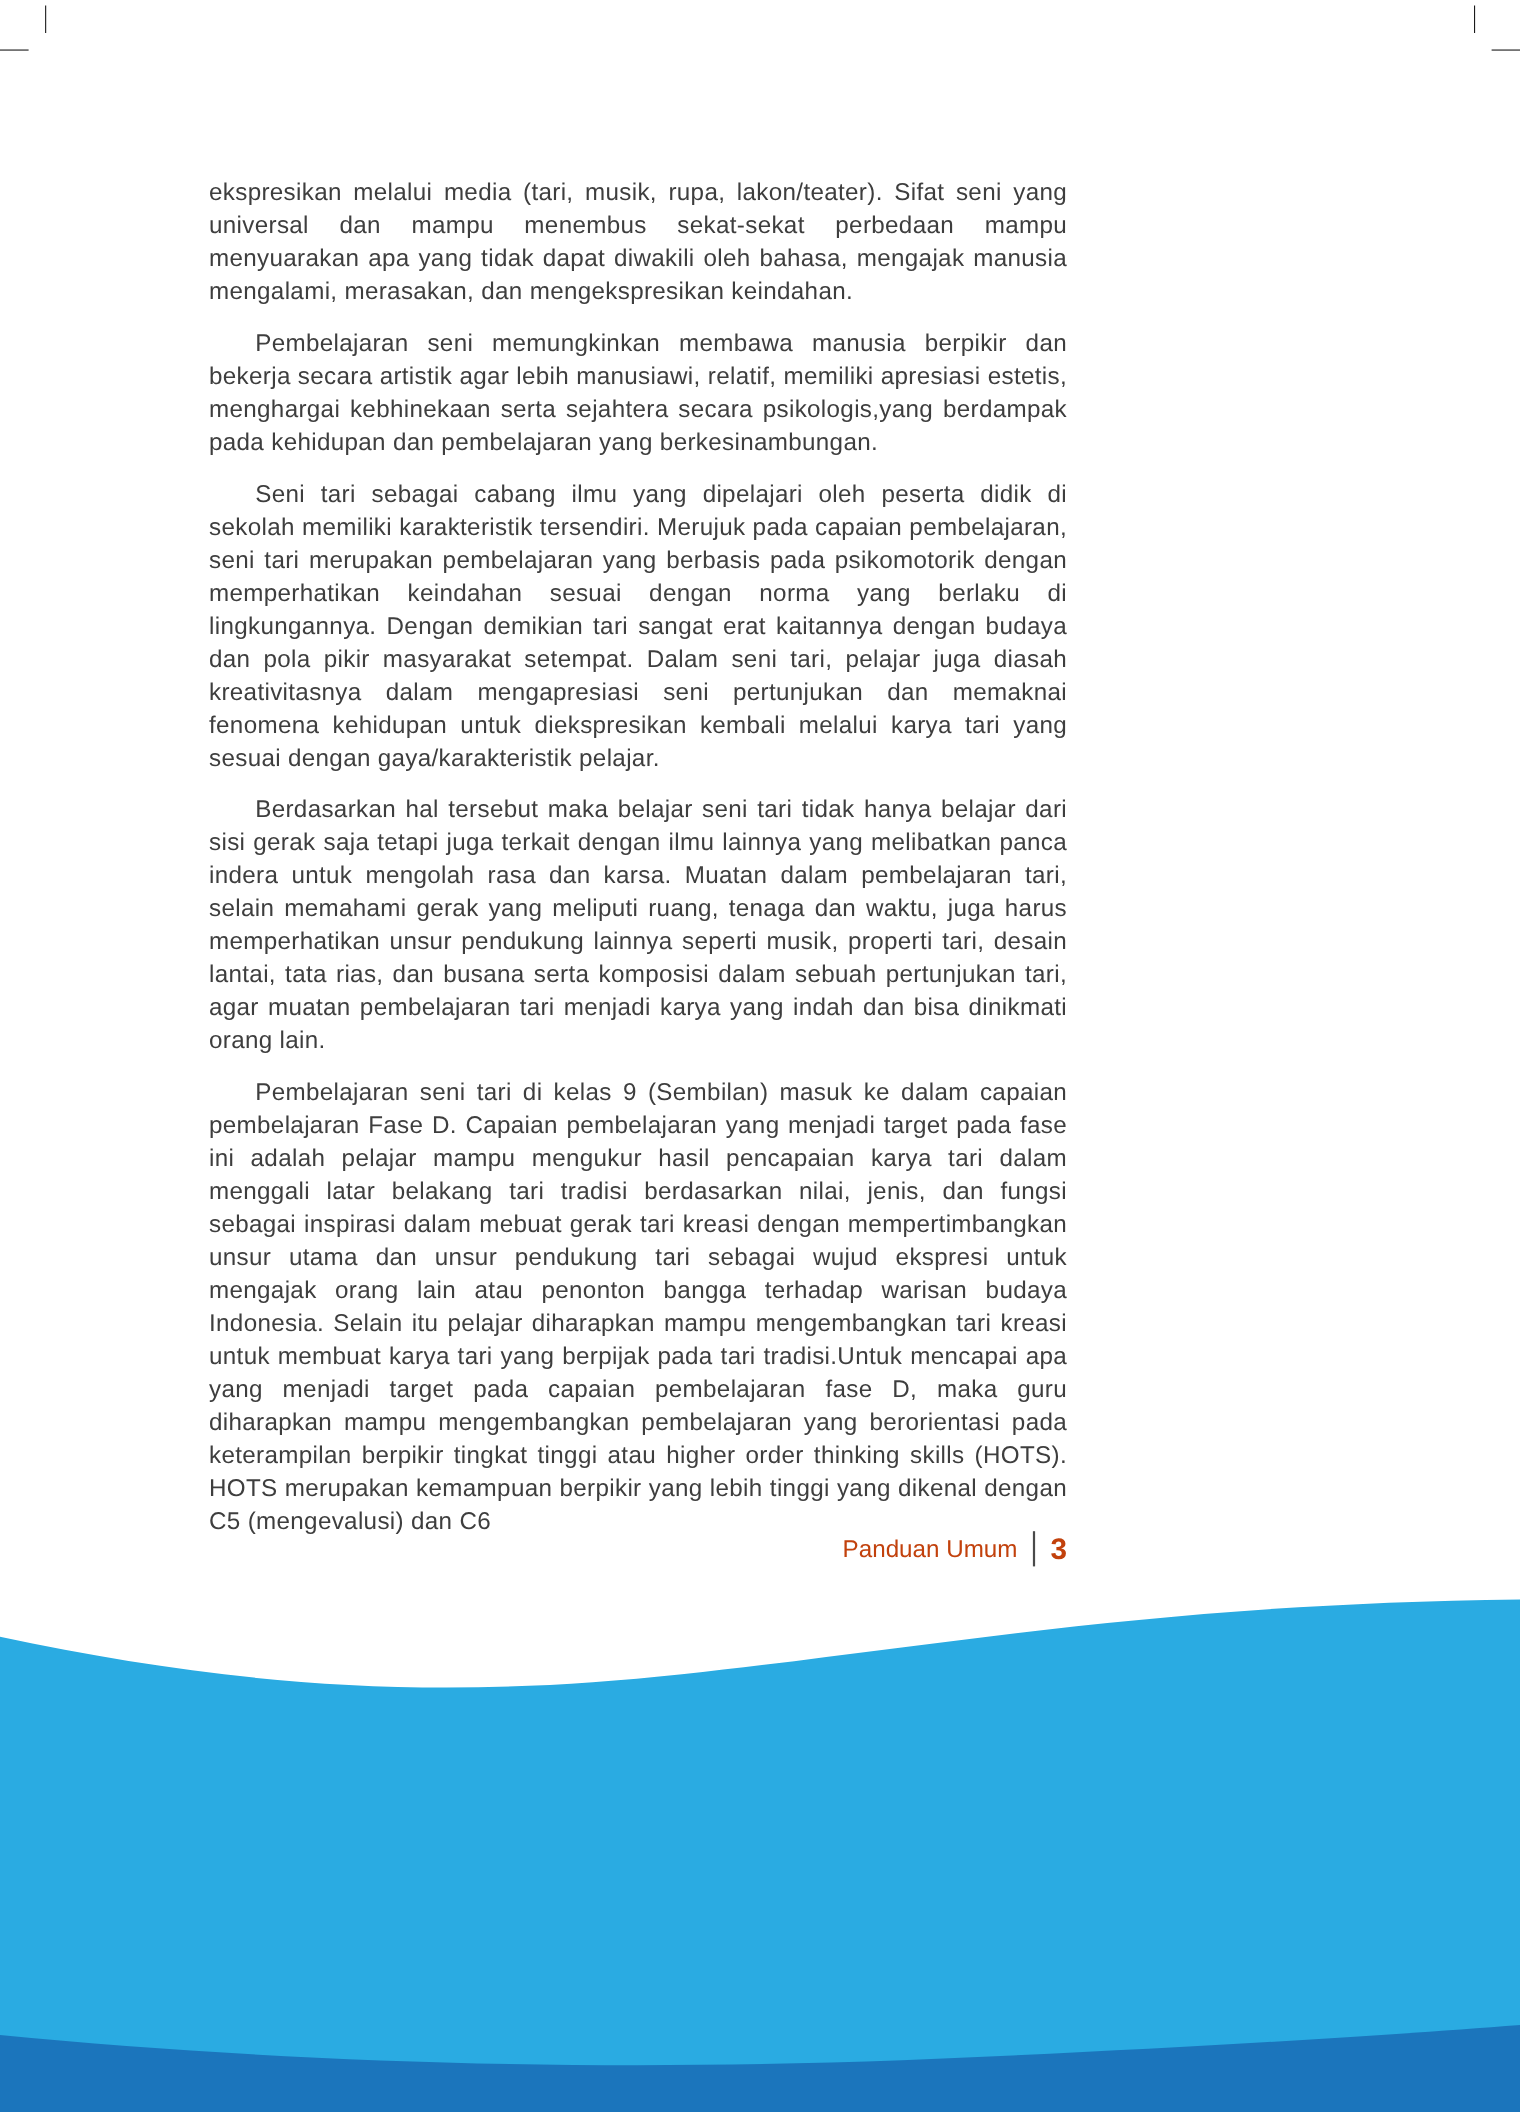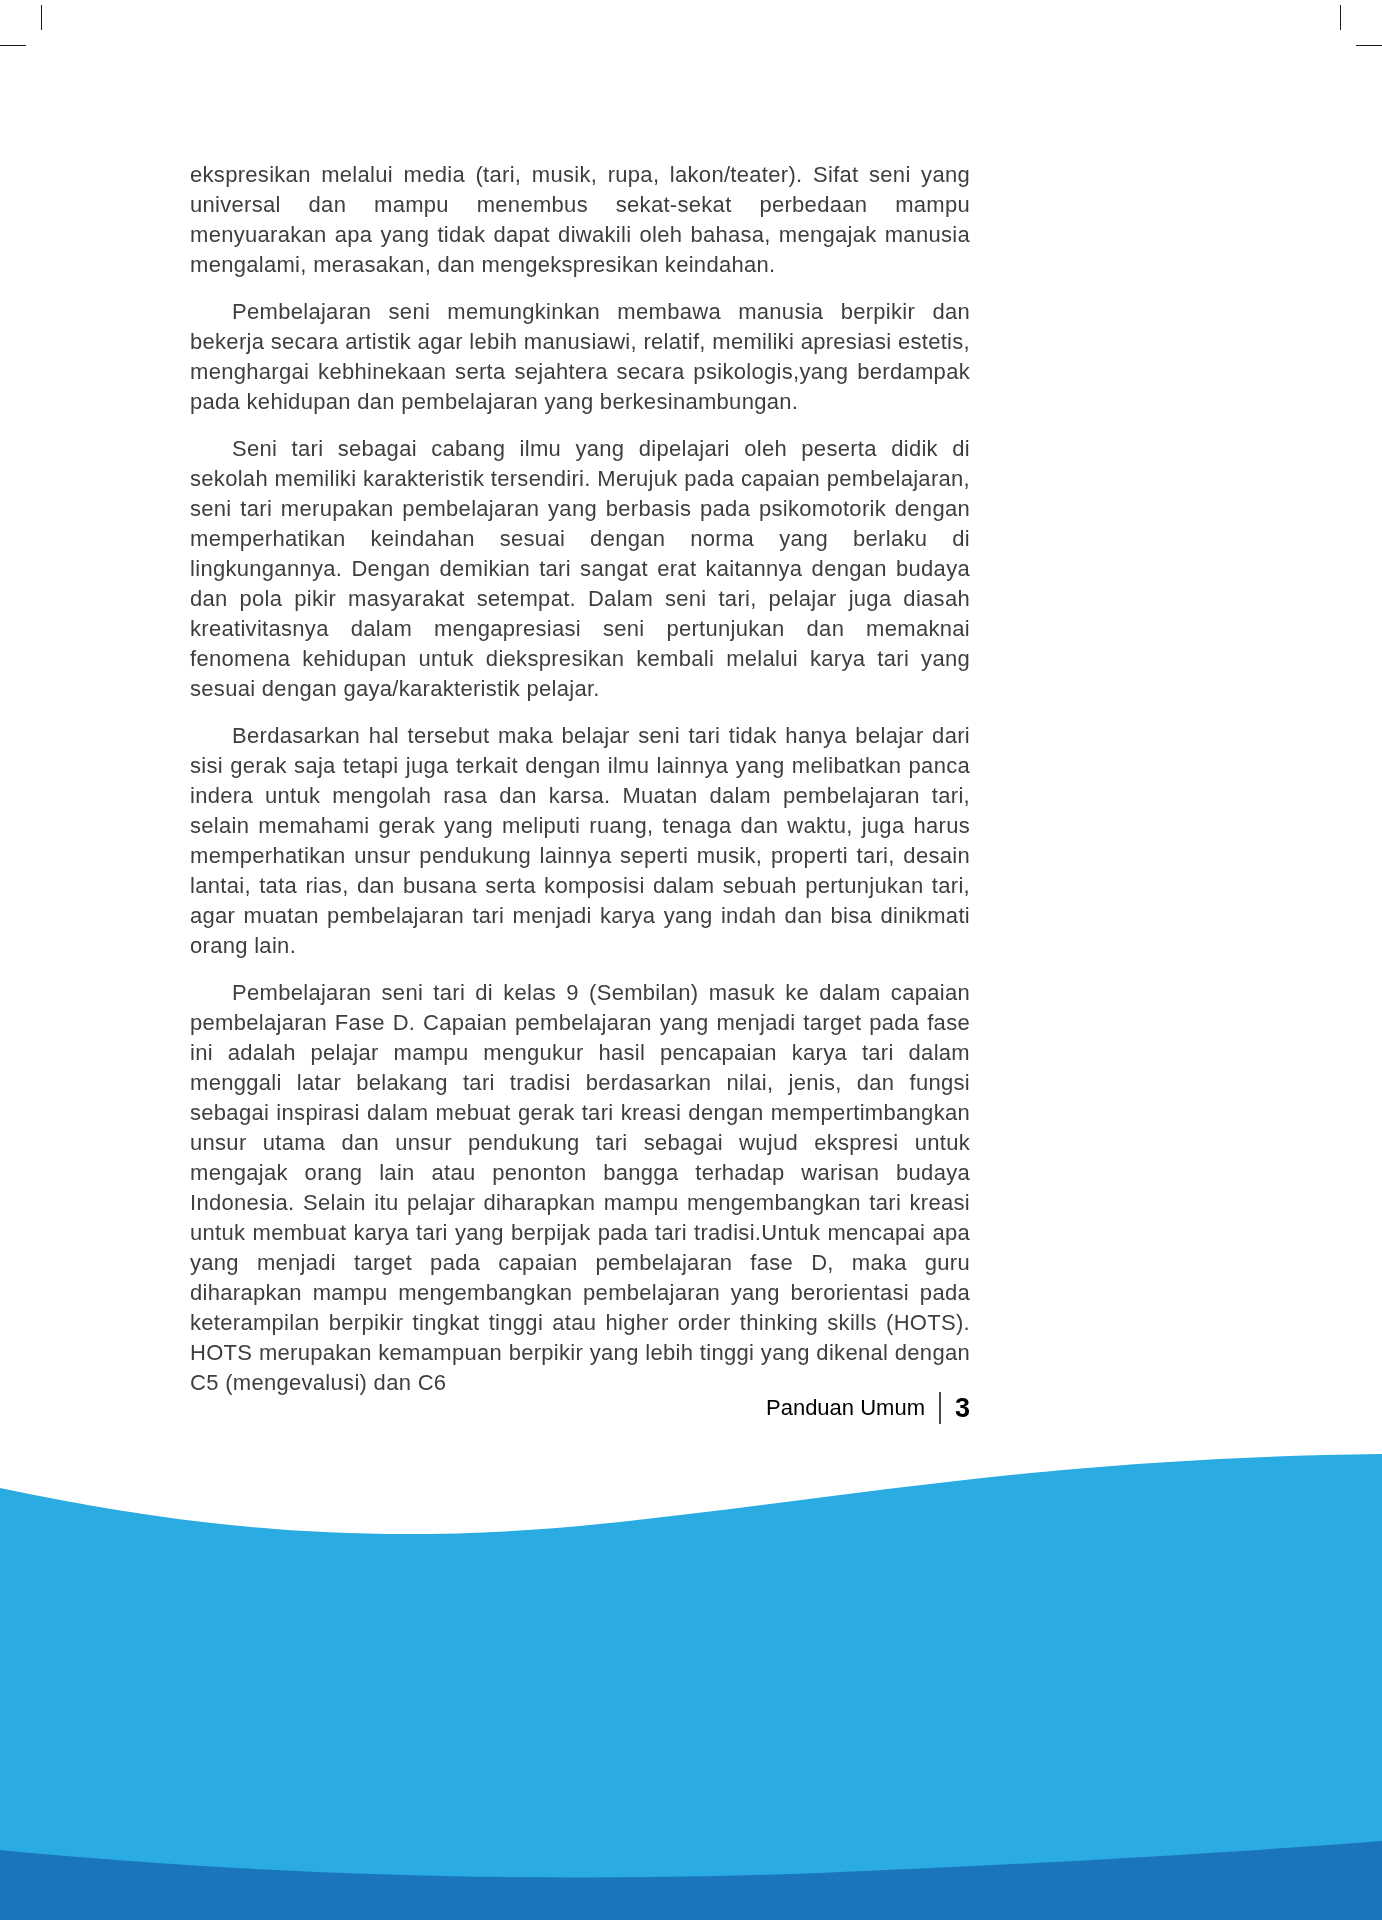--- a/index.html
+++ b/index.html
@@ -41,21 +41,21 @@
   .italic { }
 
   
   .page-footer {
     position: absolute;
     top: 1392px;
     right: 412px;
     display: flex;
     align-items: center;
     gap: 14px;
-    color: #000000;
+    color: #c2410c;
     margin-left: 16px;
   }
   .footer-label { font-size: 22px; font-weight: 500; }
   .footer-divider {
     display: inline-block;
     width: 2px;
     height: 32px;
     background: #4a4a4a;
   }
   .footer-page { font-size: 27px; font-weight: 700; }

